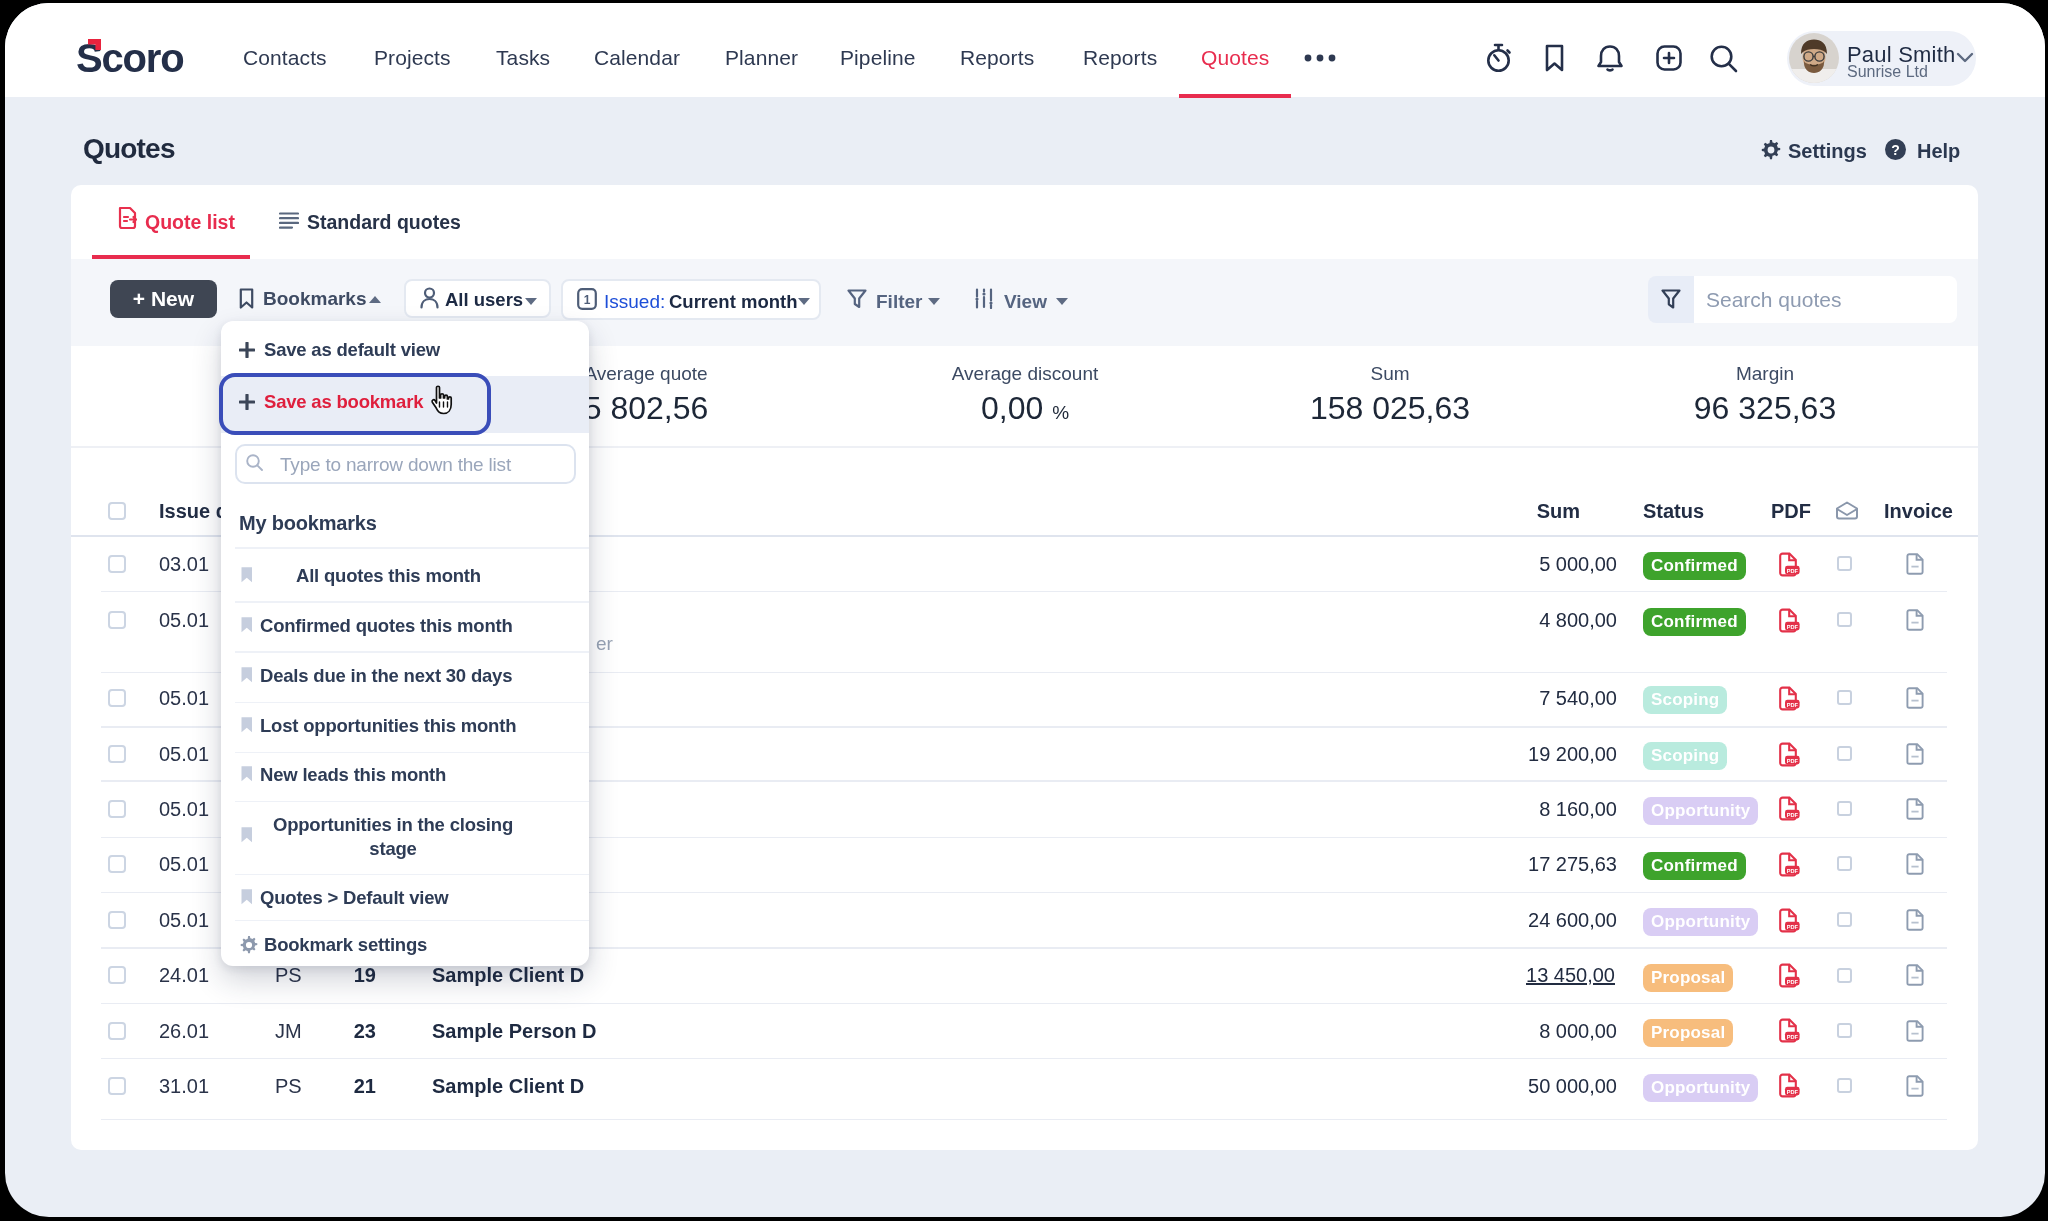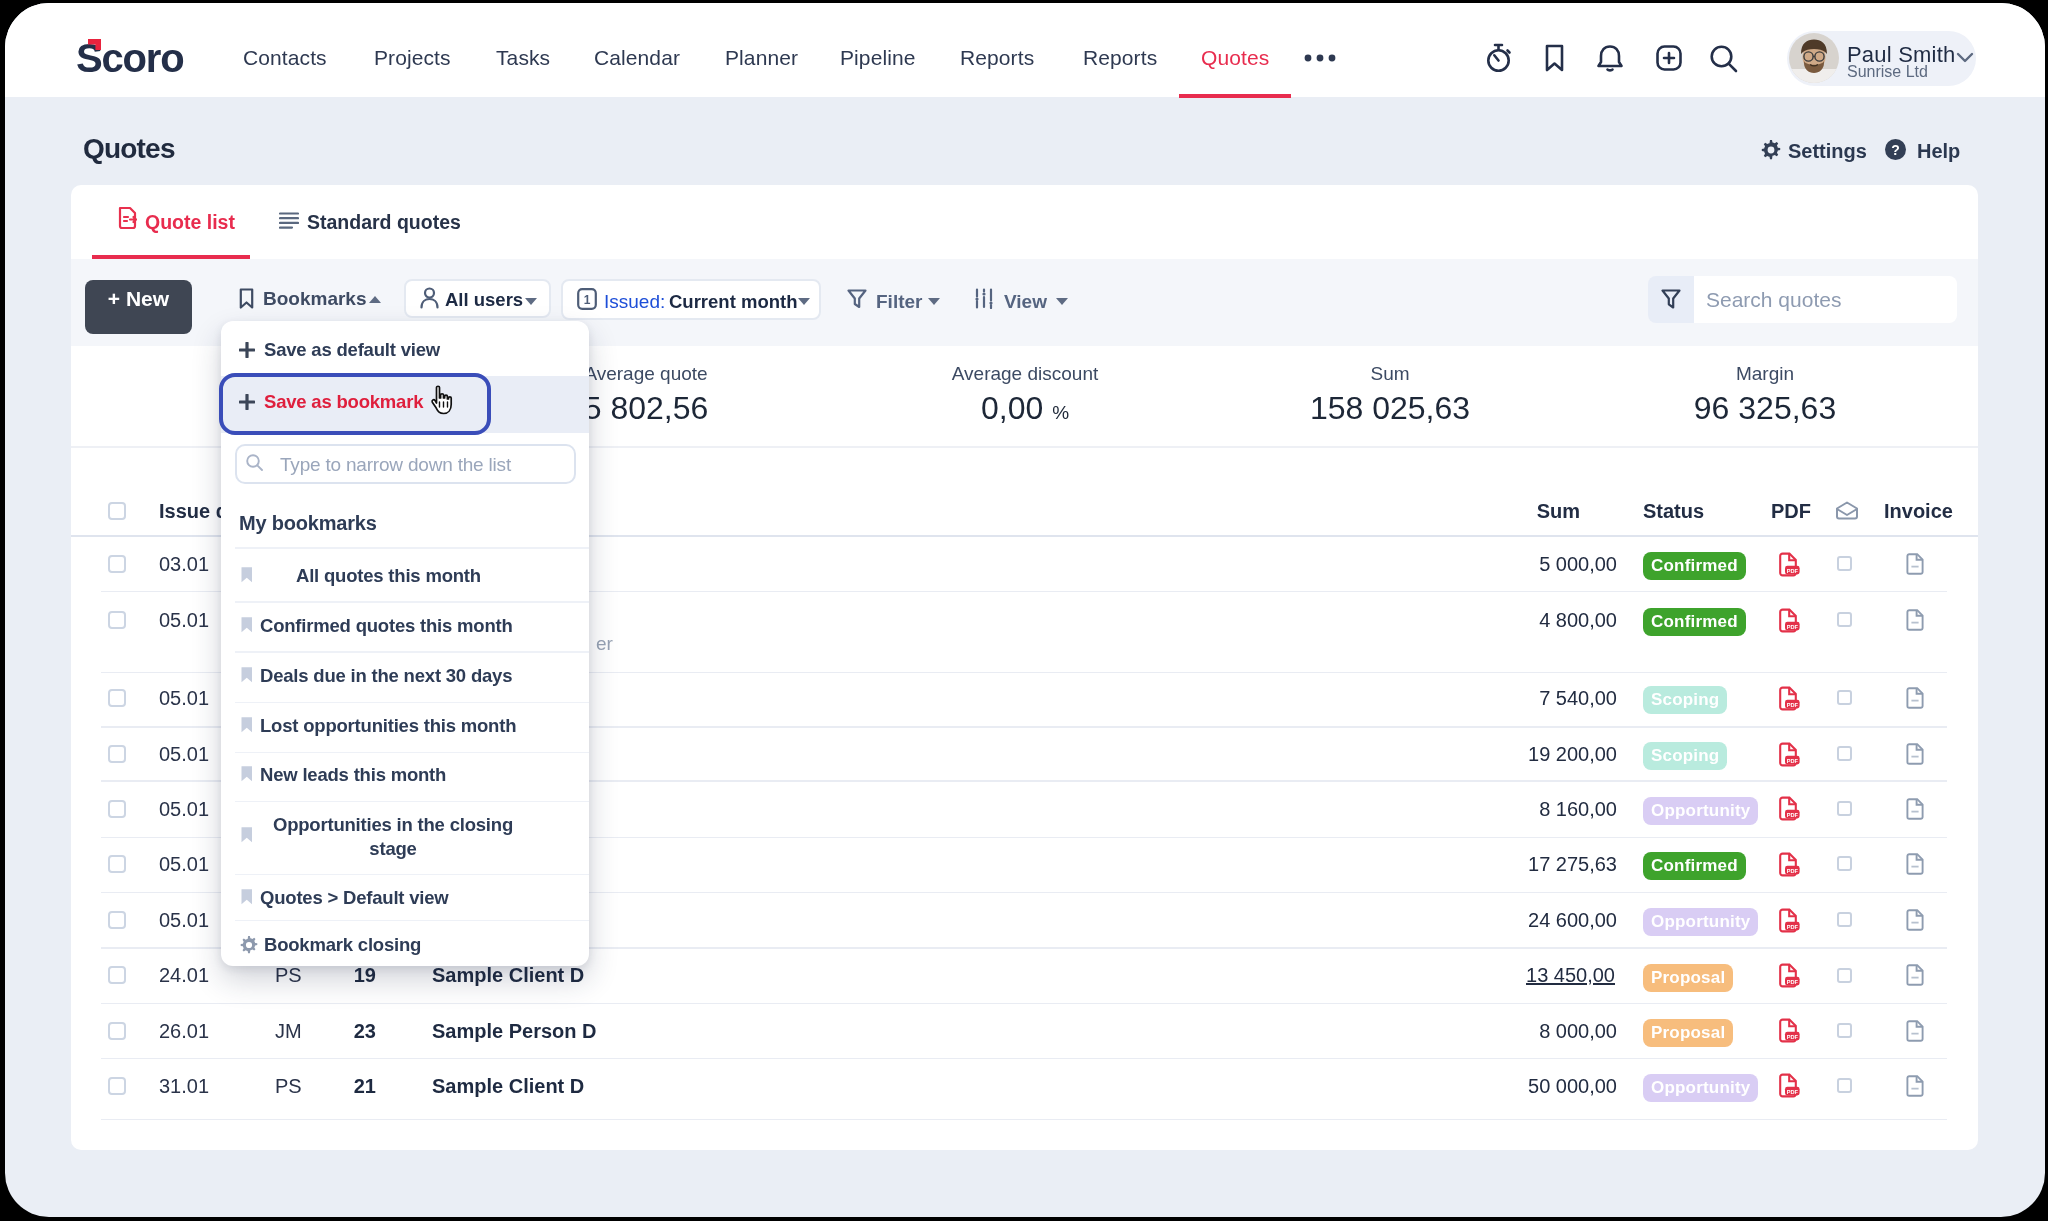--- a/index.html
+++ b/index.html
@@ -13,21 +13,21 @@
 .redline { position:absolute; background:#e82c4e; }
 .logo-text { position:absolute; left:76px; top:36px; font-size:40px; font-weight:700; color:#242f49; letter-spacing:-1.2px; }
 .avatar-pill { position:absolute; left:1787px; top:31px; width:189px; height:55px; border-radius:28px; background:#eef1f8; }
 .uname { position:absolute; left:1847px; top:42px; font-size:22px; color:#1f2b43; font-weight:500; letter-spacing:0.2px; }
 .ucomp { position:absolute; left:1847px; top:63px; font-size:16px; color:#5d6a80; }
 .h1 { position:absolute; left:83px; top:133px; font-size:28px; font-weight:700; color:#212b3f; letter-spacing:-0.8px; }
 .toplink { position:absolute; top:140px; font-size:20px; font-weight:700; color:#2b3850; }
 .card { position:absolute; left:71px; top:185px; width:1907px; height:965px; background:#fff; border-radius:10px; }
 .tabtext { position:absolute; top:211px; font-size:19.5px; font-weight:700; }
 .toolband { position:absolute; left:71px; top:259px; width:1907px; height:87px; background:#f4f6fa; }
-.btn-new { position:absolute; left:85px; top:280px; width:107px; height:54px; background:#3f4653; border-radius:8px; color:#fff; text-align:center; font-size:21px; font-weight:700; line-height:37px; }
+.btn-new { position:absolute; left:110px; top:280px; width:107px; height:38px; background:#3f4653; border-radius:8px; color:#fff; text-align:center; font-size:21px; font-weight:700; line-height:37px; }
 .wbtn { position:absolute; top:279px; height:39px; background:#fff; border:2px solid #e4e9f1; border-radius:8px; }
 .tool-label { position:absolute; font-size:20px; color:#3e4b63; }
 .chev-dn { width:0; height:0; border-left:6px solid transparent; border-right:6px solid transparent; border-top:7px solid #5e6b83; position:absolute; }
 .chev-up { width:0; height:0; border-left:6px solid transparent; border-right:6px solid transparent; border-bottom:7px solid #5e6b83; position:absolute; }
 .statlabel { position:absolute; top:363px; font-size:19px; color:#3c4a63; width:300px; text-align:center; }
 .statval { position:absolute; top:390px; font-size:32px; color:#1d2737; width:360px; text-align:center; }
 .cb { position:absolute; width:18px; height:18px; border:2px solid #ccd5e3; border-radius:4px; background:#fff; }
 .thead { position:absolute; font-size:20px; font-weight:700; color:#222d44; }
 .rline { position:absolute; left:101px; width:1846px; height:1.6px; background:#e9ecf3; }
 .date { position:absolute; left:159px; font-size:20px; color:#2a3349; }
@@ -533,15 +533,15 @@
 <div class="dd-div" style="top:701.6px;"></div>
 <div class="dd-div" style="top:751.5px;"></div>
 <div class="dd-div" style="top:800.9px;"></div>
 <div class="dd-div" style="top:873.8px;"></div>
 <div class="dd-div" style="top:919.6px;"></div>
 <div class="abs" style="left:240px; top:936px; z-index:42;">
         <svg width="18" height="18" viewBox="0 0 18 18">
           <path d="M8.1 0 h1.8 l0.45 2.16 a6.3 6.3 0 0 1 1.98 0.81 l1.89 -1.17 l1.26 1.26 l-1.17 1.89 a6.3 6.3 0 0 1 0.81 1.98 L17.28 7.2 v1.8 l-2.16 0.45 a6.3 6.3 0 0 1 -0.81 1.98 l1.17 1.89 l-1.26 1.26 l-1.89 -1.17 a6.3 6.3 0 0 1 -1.98 0.81 L9.9 17.28 H8.1 l-0.45 -2.16 a6.3 6.3 0 0 1 -1.98 -0.81 l-1.89 1.17 l-1.26 -1.26 l1.17 -1.89 a6.3 6.3 0 0 1 -0.81 -1.98 L0.72 9.9 V8.1 l2.16 -0.45 a6.3 6.3 0 0 1 0.81 -1.98 L2.52 3.78 l1.26 -1.26 l1.89 1.17 a6.3 6.3 0 0 1 1.98 -0.81 Z M9 5.9 a3.1 3.1 0 1 0 0 6.2 a3.1 3.1 0 0 0 0 -6.2 Z" fill="#8d99ad"></path>
         </svg>
       </div>
-<div class="dd-item" style="left:264px; top:934px;">Bookmark closing</div>
+<div class="dd-item" style="left:264px; top:934px;">Bookmark settings</div>
 </div>
   </div>
 
 </body></html>

